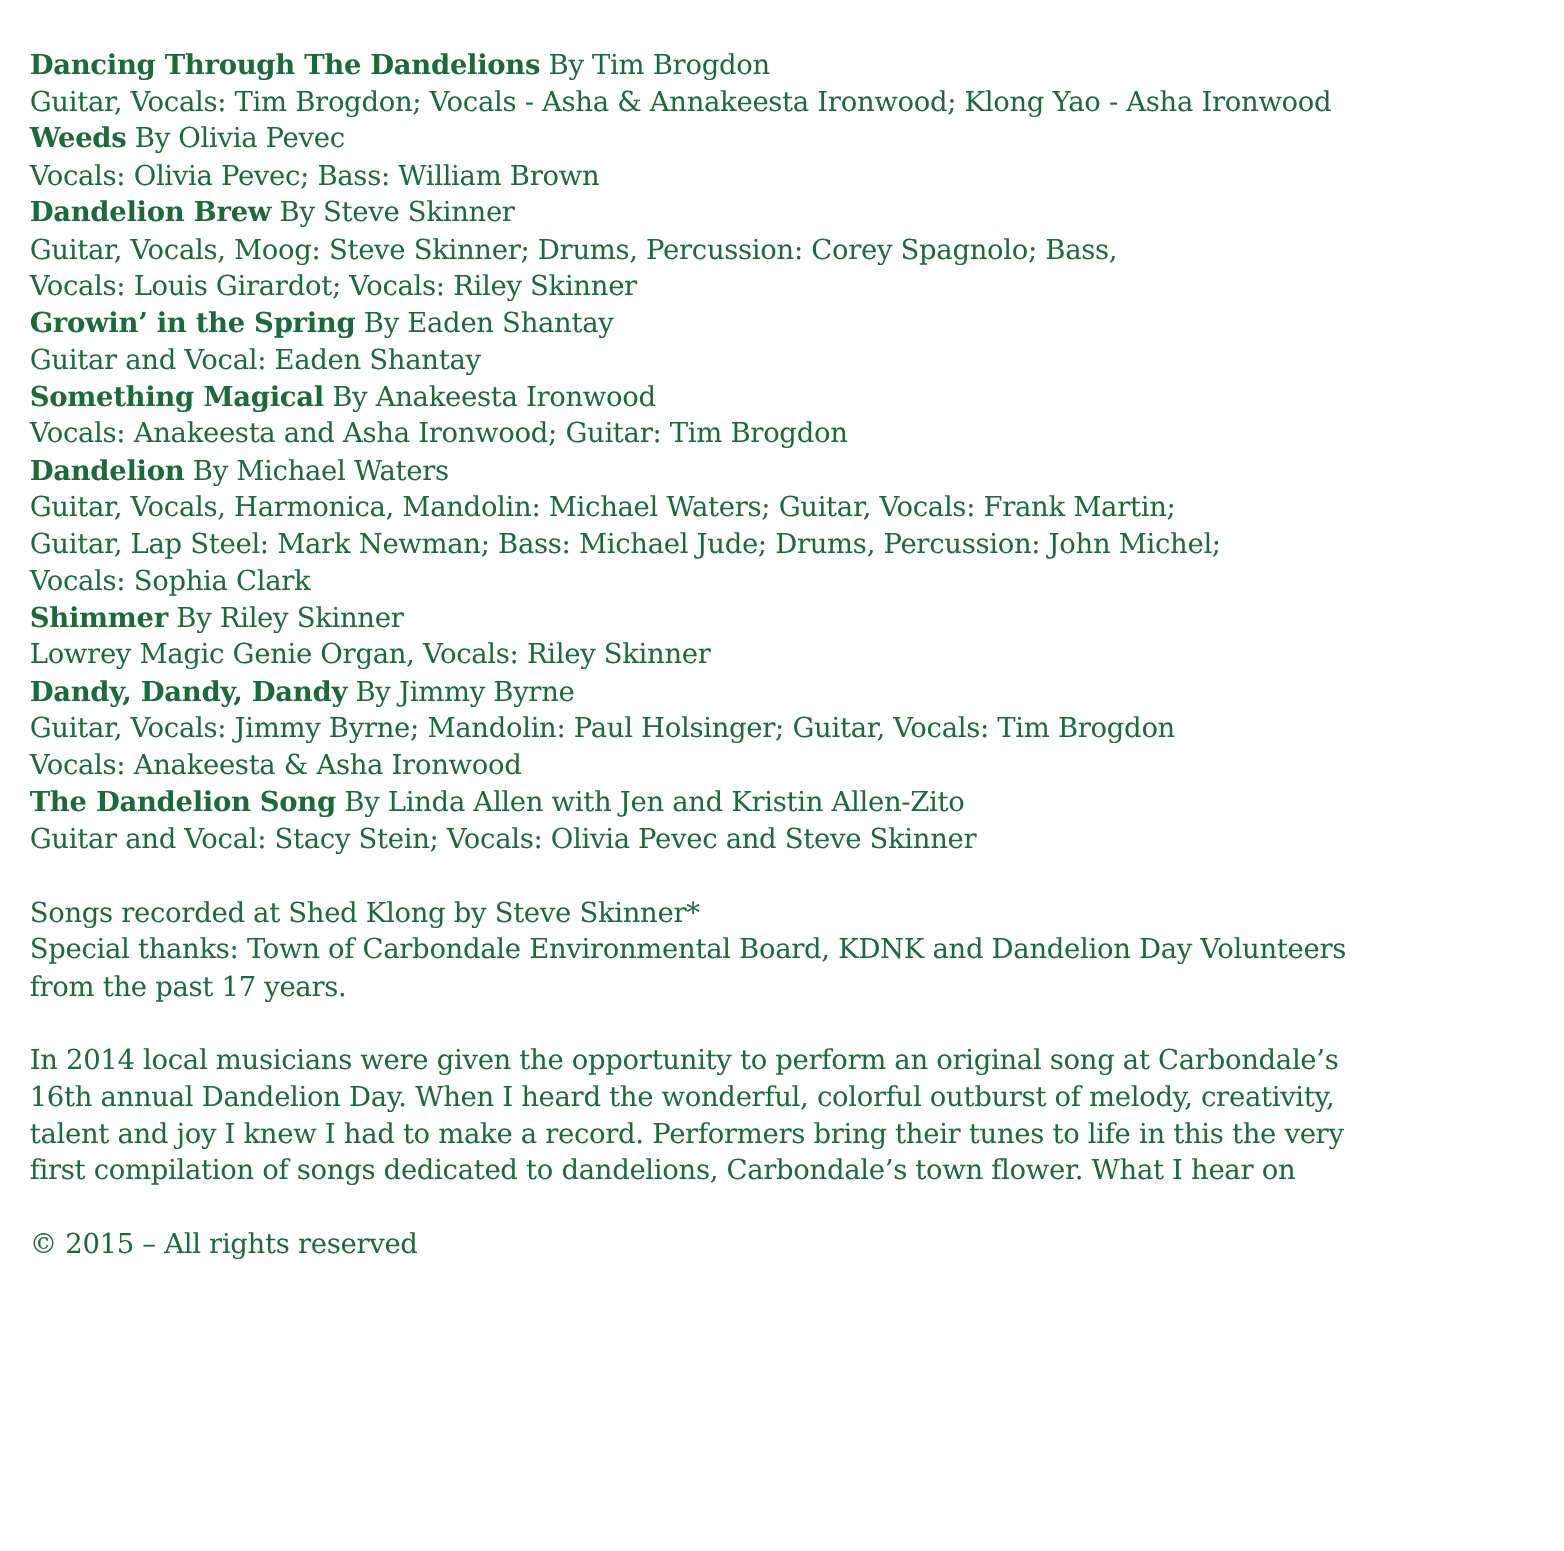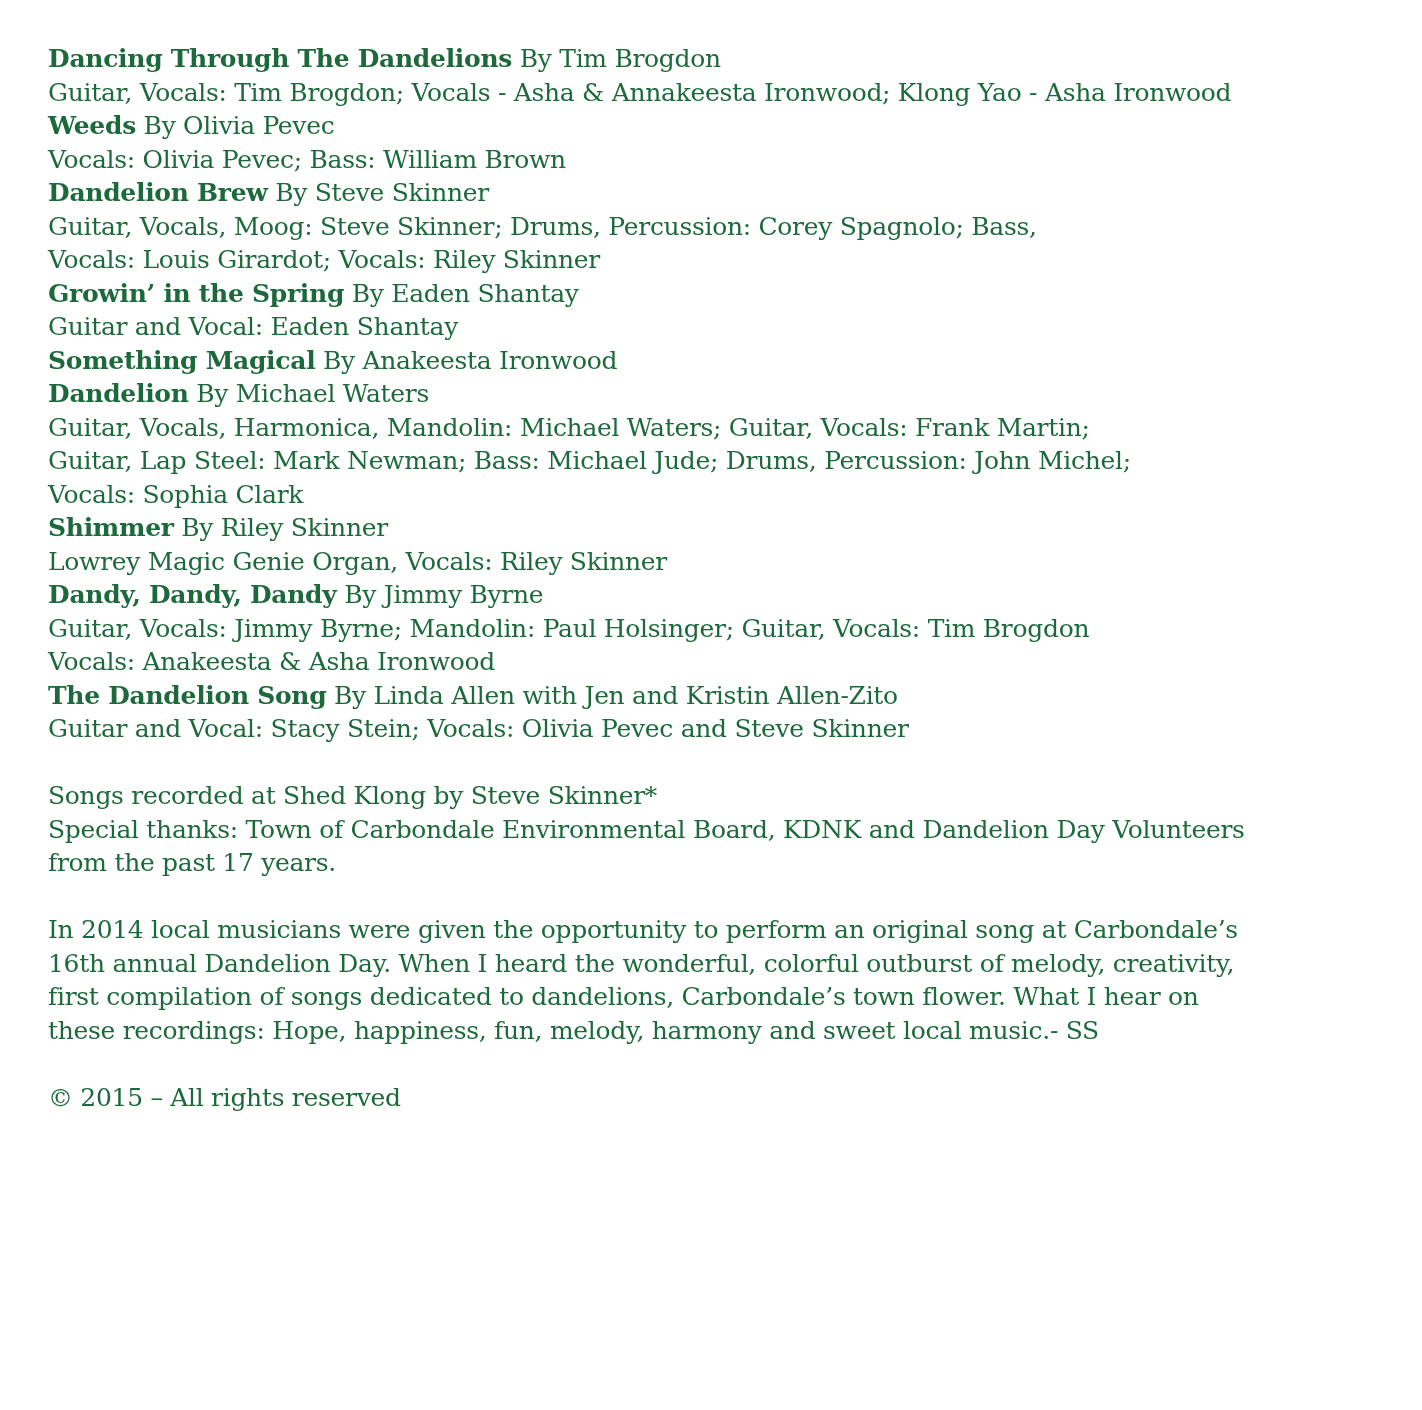--- a/index.html
+++ b/index.html
@@ -11,21 +11,21 @@
     width: 1422px;
     height: 1410px;
     overflow: hidden;
     font-family: "DejaVu Serif", "Liberation Serif", serif;
     color: #1c6a3b;
   }
   .sheet {
     box-sizing: border-box;
     width: 1134px;
     height: 1410px;
-    padding: 42px 36px 0 48px;
+    padding: 42px 36px 0 27px;
   }
   .line {
     font-size: 25px;
     line-height: 33.5px;
     letter-spacing: -0.3px;
     white-space: nowrap;
   }
   .title {
     font-weight: bold;
   }
@@ -54,20 +54,21 @@
     <div class="line">Vocals: Louis Girardot; Vocals: Riley Skinner</div>
   </div>
 
   <div class="track">
     <div class="line"><span class="title">Growin’ in the Spring</span> <span>By Eaden Shantay</span></div>
     <div class="line">Guitar and Vocal: Eaden Shantay</div>
   </div>
 
   <div class="track">
     <div class="line"><span class="title">Something Magical</span> <span>By Anakeesta Ironwood</span></div>
+    <div class="line">Vocals: Anakeesta and Asha Ironwood; Guitar: Tim Brogdon</div>
   </div>
 
   <div class="track">
     <div class="line"><span class="title">Dandelion</span> <span>By Michael Waters</span></div>
     <div class="line">Guitar, Vocals, Harmonica, Mandolin: Michael Waters; Guitar, Vocals: Frank Martin;</div>
     <div class="line">Guitar, Lap Steel: Mark Newman; Bass: Michael Jude; Drums, Percussion: John Michel;</div>
     <div class="line">Vocals: Sophia Clark</div>
   </div>
 
   <div class="track">
@@ -93,22 +94,22 @@
     <div class="line">Songs recorded at Shed Klong by Steve Skinner*</div>
     <div class="line">Special thanks: Town of Carbondale Environmental Board, KDNK and Dandelion Day Volunteers</div>
     <div class="line">from the past 17 years.</div>
   </div>
 
   <div class="gap"></div>
 
   <div>
     <div class="line">In 2014 local musicians were given the opportunity to perform an original song at Carbondale’s</div>
     <div class="line">16th annual Dandelion Day. When I heard the wonderful, colorful outburst of melody, creativity,</div>
+    <div class="line">talent and joy I knew I had to make a record. Performers bring their tunes to life in this the very</div>
     <div class="line">first compilation of songs dedicated to dandelions, Carbondale’s town flower. What I hear on</div>
-    <div class="line">these recordings: Hope, happiness, fun, melody, harmony and sweet local music.- SS</div>
   </div>
 
   <div class="gap"></div>
 
   <div class="line">© 2015 – All rights reserved</div>
 
   <div class="gap"></div>
 
 
 </div>

